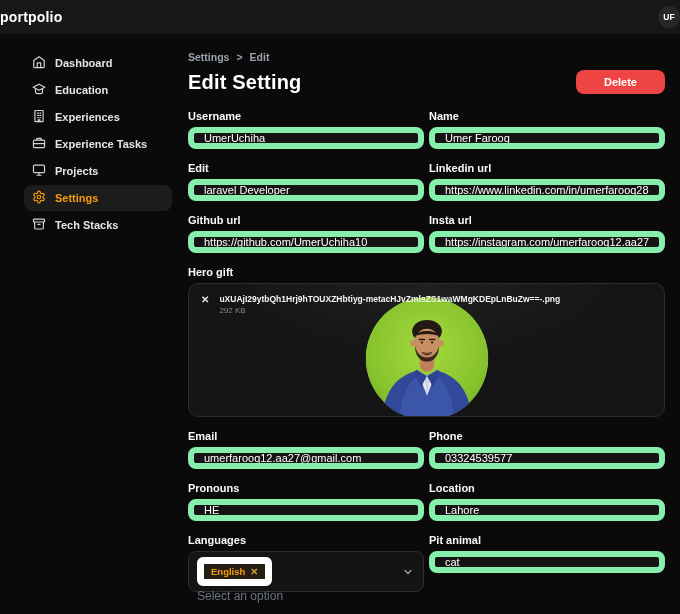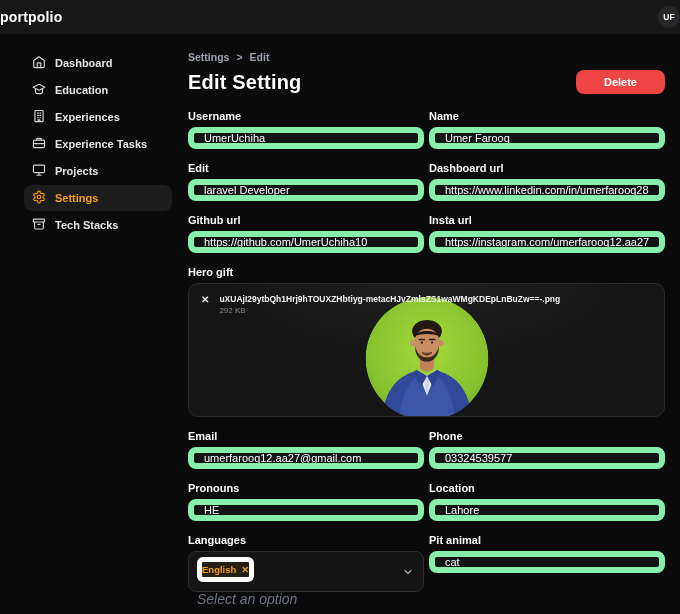--- a/index.html
+++ b/index.html
@@ -87,26 +87,26 @@
   }
   
   .multiselect {
     position:relative; height:41px;
     background:#141414; border:1px solid #2d2d2d; border-radius:8px;
     padding:5px 26px 4px 8px; cursor:pointer;
   }
   .tag {
     display:inline-flex; align-items:center; gap:5px;
     background:rgba(245,158,11,.08);
-    border:5px solid #ffffff; border-radius:6px;
+    border:7px solid #ffffff; border-radius:6px;
     color:#f59e0b; font-size:9.5px; font-weight:bold;
-    padding:2px 0;
+    padding:2px 7px;
   }
   .tag .tag-x { color:#d9a441; cursor:pointer; font-weight:bold; }
-  .ms-placeholder { display:block; margin-top:9px; font-size:14px; color:#6b7280;font-style:italic; }
+  .ms-placeholder { display:block; margin-top:3px; font-size:12px; color:#6b7280; }
   .ms-chevron {
     position:absolute; right:9px; top:50%; transform:translateY(-50%);
   }
   .ms-chevron svg { width:12px; height:12px; stroke:#9ca3af; display:block; }
 </style>
 </head>
 <body>
 
 <div class="topbar">
   <div class="brand">portpolio</div>
@@ -189,21 +189,21 @@
       </div>
       <div class="field">
         <label>Name</label>
         <input type="text" value="Umer Farooq" style="">
       </div>
       <div class="field">
         <label>Edit</label>
         <input type="text" value="laravel Developer" style="">
       </div>
       <div class="field">
-        <label>Dashboard url</label>
+        <label>Linkedin url</label>
         <input type="text" value="https://www.linkedin.com/in/umerfarooq289/" style="">
       </div>
       <div class="field">
         <label>Github url</label>
         <input type="text" value="https://github.com/UmerUchiha10" style="">
       </div>
       <div class="field">
         <label>Insta url</label>
         <input type="text" value="https://instagram.com/umerfarooq12.aa27?igshid=MWRsOG5r" style="">
       </div>

